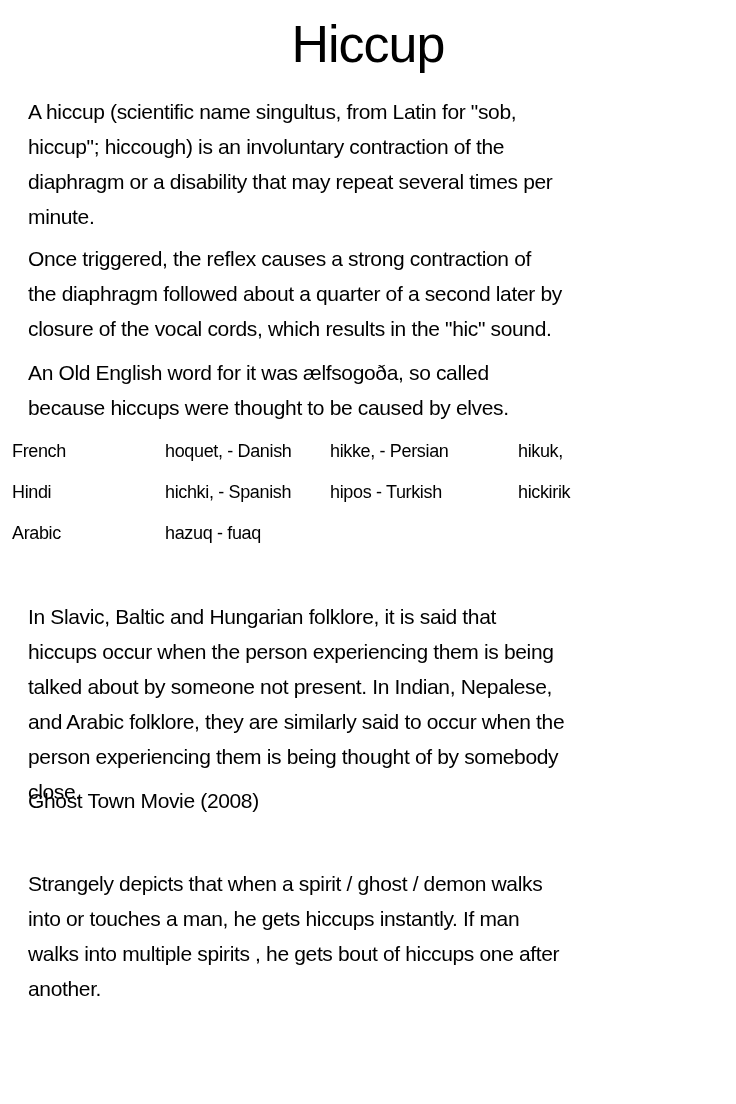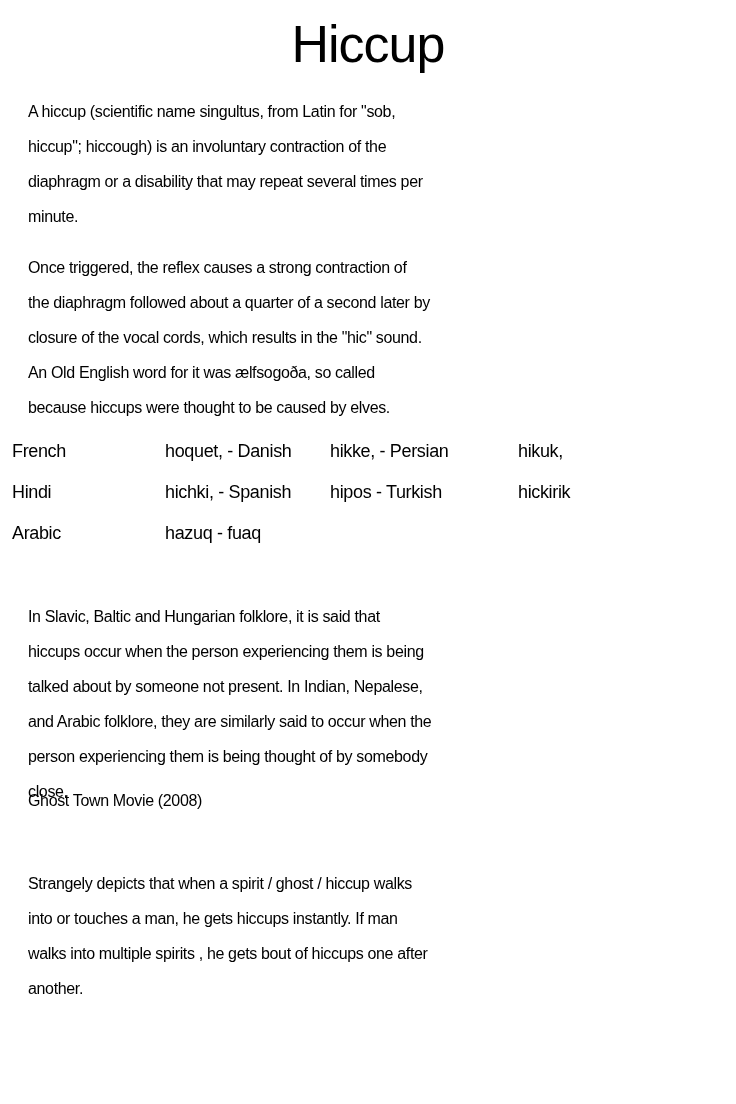--- a/index.html
+++ b/index.html
@@ -13,21 +13,21 @@
   .title {
     position: absolute; left: 0; top: 2px; width: 736px;
     text-align: center;
     font-size: 52px; line-height: 84px;
     letter-spacing: -1px;
     font-weight: normal;
     margin: 0;
   }
   .para {
     position: absolute; left: 28px; width: 690px;
-    font-size: 16px; line-height: 35px;
+    font-size: 21px; line-height: 35px;
     margin: 0;
     letter-spacing: -0.35px;
     white-space: nowrap;
   }
   .para .ln { display: block; }
   .trow {
     position: absolute; left: 12px; height: 35px;
     font-size: 18px; line-height: 35px;
     letter-spacing: -0.35px;
     width: 700px;
@@ -45,21 +45,21 @@
 
   <h1 class="title">Hiccup</h1>
 
   <p class="para" style="top:94px;">
     <span class="ln">A hiccup (scientific name singultus, from Latin for "sob,</span>
     <span class="ln">hiccup"; hiccough) is an involuntary contraction of the</span>
     <span class="ln">diaphragm or a disability that may repeat several times per</span>
     <span class="ln">minute.</span>
   </p>
 
-  <p class="para" style="top:250px;">
+  <p class="para" style="top:241px;">
     <span class="ln">Once triggered, the reflex causes a strong contraction of</span>
     <span class="ln">the diaphragm followed about a quarter of a second later by</span>
     <span class="ln">closure of the vocal cords, which results in the "hic" sound.</span>
   </p>
 
   <p class="para" style="top:355px;">
     <span class="ln">An Old English word for it was ælfsogoða, so called</span>
     <span class="ln">because hiccups were thought to be caused by elves.</span>
   </p>
 
@@ -91,19 +91,19 @@
     <span class="ln">and Arabic folklore, they are similarly said to occur when the</span>
     <span class="ln">person experiencing them is being thought of by somebody</span>
     <span class="ln">close.</span>
   </p>
 
   <p class="para" style="top:783px;">
     <span class="ln">Ghost Town Movie (2008)</span>
   </p>
 
   <p class="para" style="top:866px;">
-    <span class="ln">Strangely depicts that when a spirit / ghost / hiccup walks</span>
+    <span class="ln">Strangely depicts that when a spirit / ghost / demon walks</span>
     <span class="ln">into or touches a man, he gets hiccups instantly. If man</span>
     <span class="ln">walks into multiple spirits , he gets bout of hiccups one after</span>
     <span class="ln">another.</span>
   </p>
 
 </div>
 
 </body></html>

